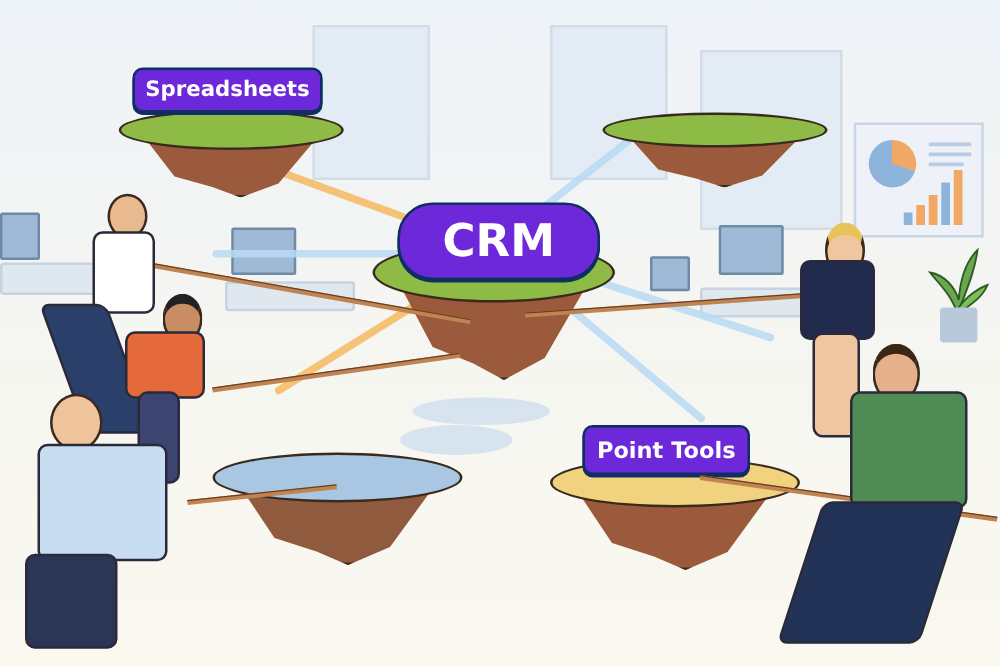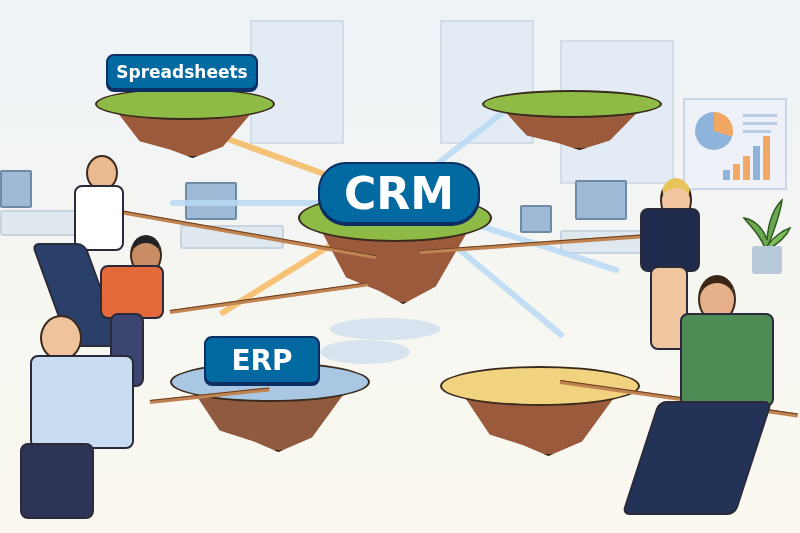--- a/index.html
+++ b/index.html
@@ -12,21 +12,21 @@
   .chart-board{position:absolute;left:683px;top:98px;width:100px;height:88px;background:#eef2f8;border:2px solid #c9d6e6;}
   .pie{position:absolute;left:10px;top:12px;width:38px;height:38px;border-radius:50%;background:conic-gradient(#f2a865 0 30%,#8fb4dc 30% 100%);}
   .bar{position:absolute;bottom:8px;width:7px;}
   .line{position:absolute;height:3px;background:#b8cce3;}
   .plant{position:absolute;left:742px;top:196px;width:50px;height:60px;}
   .pot{position:absolute;left:752px;top:246px;width:30px;height:28px;background:#b7c9da;border-radius:3px;}
   .beam{position:absolute;height:6px;transform-origin:left center;border-radius:3px;opacity:.85;}
   .island{position:absolute;}
   .island .top{position:absolute;left:0;right:0;top:0;height:40%;border-radius:50%;border:2px solid #3a2a1d;}
   .island .rock{position:absolute;left:8%;right:8%;top:20%;bottom:0;background:#9b5a3c;clip-path:polygon(0 0,100% 0,75% 80%,55% 100%,40% 85%,20% 70%);border:2px solid #3a2a1d;}
-  .label{position:absolute;color:#fff;font-weight:bold;font-family:"DejaVu Sans",sans-serif;display:flex;align-items:center;justify-content:center;background:#0369a1;border:2px solid #0e2f63;border-radius:8px;box-shadow:0 2px 0 #0e2f63;}
+  .label{position:absolute;color:#fff;font-weight:bold;font-family:"DejaVu Sans",sans-serif;display:flex;align-items:center;justify-content:center;background:#6d28d9;border:2px solid #0e2f63;border-radius:8px;box-shadow:0 2px 0 #0e2f63;}
   .person{position:absolute;}
   .head{position:absolute;border-radius:50%;background:#f0c6a0;border:2px solid #3a2a1d;}
   .body{position:absolute;border:2px solid #2a2a3a;border-radius:8px;}
   .rope{position:absolute;height:3px;background:#c08453;border-top:1px solid #6b3f20;transform-origin:left center;}
   .shadow{position:absolute;border-radius:50%;background:#c9dced;opacity:.7;}
 </style>
 </head>
 <body>
 
 <div class="scene">
@@ -81,32 +81,32 @@
 
   <div class="island" style="left:482px;top:90px;width:180px;height:60px;">
     <div class="rock"></div>
     <div class="top" style="background:#8dbb46;"></div>
   </div>
 
   <div class="island" style="left:298px;top:194px;width:194px;height:110px;">
     <div class="rock"></div>
     <div class="top" style="background:#8dbb46;"></div>
   </div>
-  <div class="label" style="left:318px;top:162px;width:158px;height:58px;font-size:44px;border-radius:28px;">CRM</div>
+  <div class="label" style="left:318px;top:162px;width:158px;height:58px;font-size:36px;border-radius:28px;">CRM</div>
 
   <div class="island" style="left:170px;top:362px;width:200px;height:90px;">
     <div class="rock" style="background:#8f5a3e;"></div>
     <div class="top" style="background:#a9c7e2;"></div>
   </div>
-  <div class="label" style="left:204px;top:336px;width:112px;height:44px;font-size:28px;">ERP</div>
 
   <div class="island" style="left:440px;top:366px;width:200px;height:90px;">
     <div class="rock"></div>
     <div class="top" style="background:#f1d27e;"></div>
   </div>
+  <div class="label" style="left:466px;top:340px;width:130px;height:36px;font-size:18px;">Point Tools</div>
 
   <div class="rope" style="left:120px;top:210px;width:260px;transform:rotate(10deg);"></div>
   <div class="rope" style="left:170px;top:310px;width:200px;transform:rotate(-8deg);"></div>
   <div class="rope" style="left:150px;top:400px;width:120px;transform:rotate(-6deg);"></div>
   <div class="rope" style="left:420px;top:250px;width:250px;transform:rotate(-4deg);"></div>
   <div class="rope" style="left:560px;top:380px;width:240px;transform:rotate(8deg);"></div>
 
   <div class="person" style="left:40px;top:155px;width:90px;height:200px;">
     <div class="head" style="left:46px;top:0;width:28px;height:32px;background:#e9b98f;"></div>
     <div class="body" style="left:34px;top:30px;width:46px;height:62px;background:#ffffff;"></div>

